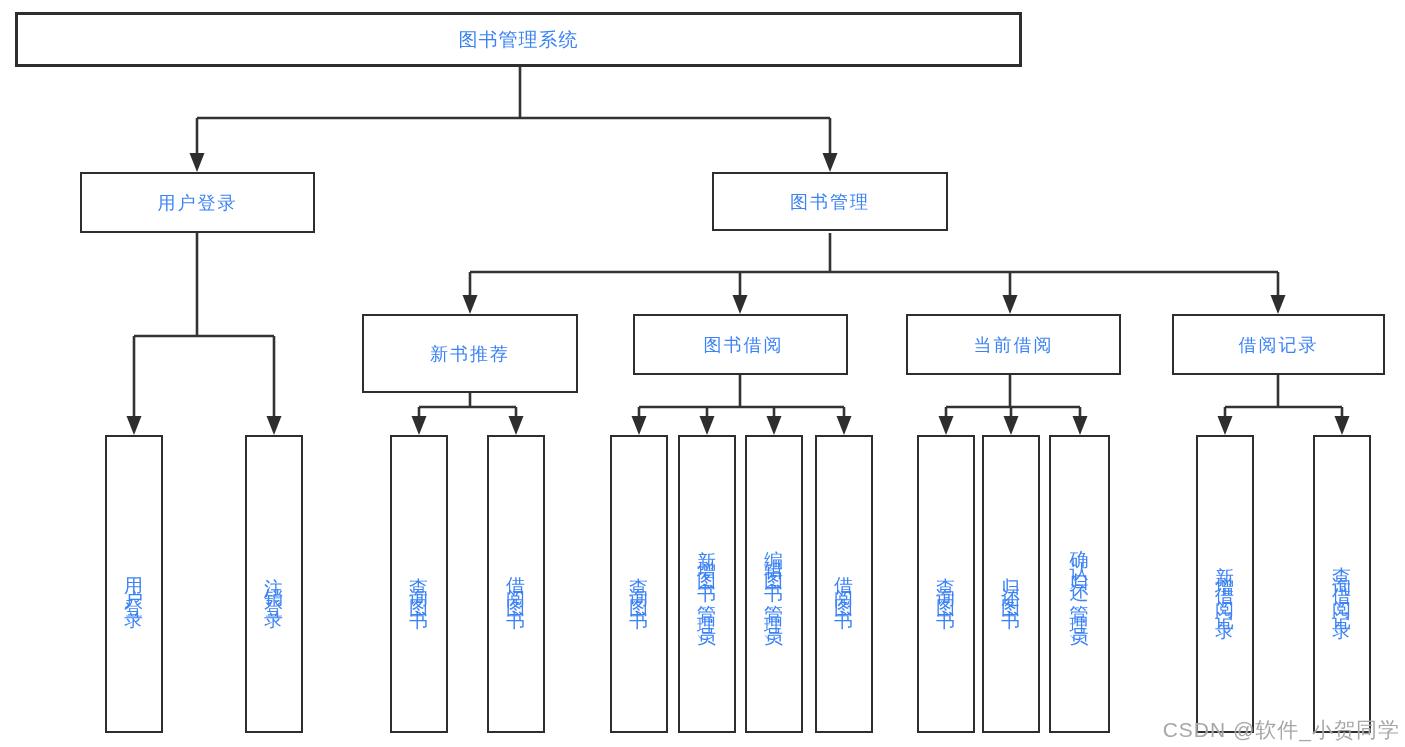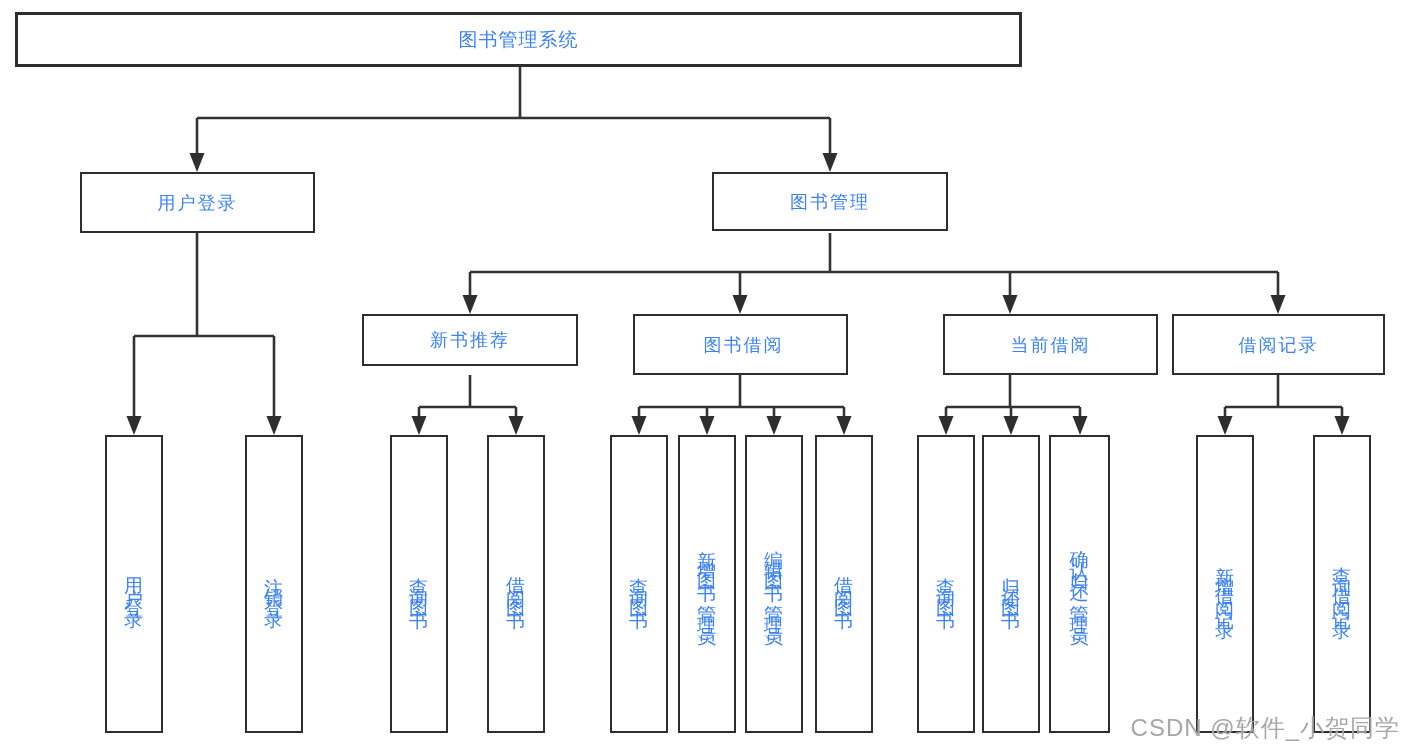--- a/index.html
+++ b/index.html
@@ -55,21 +55,21 @@
     writing-mode: vertical-rl;
     text-orientation: mixed;
     letter-spacing: 11px;
     line-height: 1;
     white-space: nowrap;
   }
   .watermark {
     position: absolute;
     right: 5px;
     bottom: 3px;
-    font-size: 24px;
+    font-size: 21px;
     color: rgba(160, 160, 160, 0.92);
     letter-spacing: 1px;
     z-index: 5;
     text-shadow: 0 0 1px rgba(255,255,255,0.6);
   }
 </style>
 </head>
 <body>
 
 <div class="canvas">
@@ -140,27 +140,27 @@
     <span>图书管理系统</span>
   </div>
 
   <div class="node hbox" style="left:80px; top:172px; width:235px; height:61px;">
     <span>用户登录</span>
   </div>
   <div class="node hbox" style="left:712px; top:172px; width:236px; height:59px;">
     <span>图书管理</span>
   </div>
 
-  <div class="node hbox" style="left:362px; top:314px; width:216px; height:52px;">
+  <div class="node hbox" style="left:362px; top:314px; width:216px; height:79px;">
     <span>新书推荐</span>
   </div>
   <div class="node hbox" style="left:633px; top:314px; width:215px; height:61px;padding-left:6px;">
     <span>图书借阅</span>
   </div>
-  <div class="node hbox" style="left:943px; top:314px; width:215px; height:61px;">
+  <div class="node hbox" style="left:906px; top:314px; width:215px; height:61px;">
     <span>当前借阅</span>
   </div>
   <div class="node hbox" style="left:1172px; top:314px; width:213px; height:61px;text-align:right;">
     <span>借阅记录</span>
   </div>
 
   <div class="node vbox" style="left:105px; top:435px; width:58px; height:298px;">
     <span class="vlabel">用户登录</span>
   </div>
   <div class="node vbox" style="left:245px; top:435px; width:58px; height:298px;">

